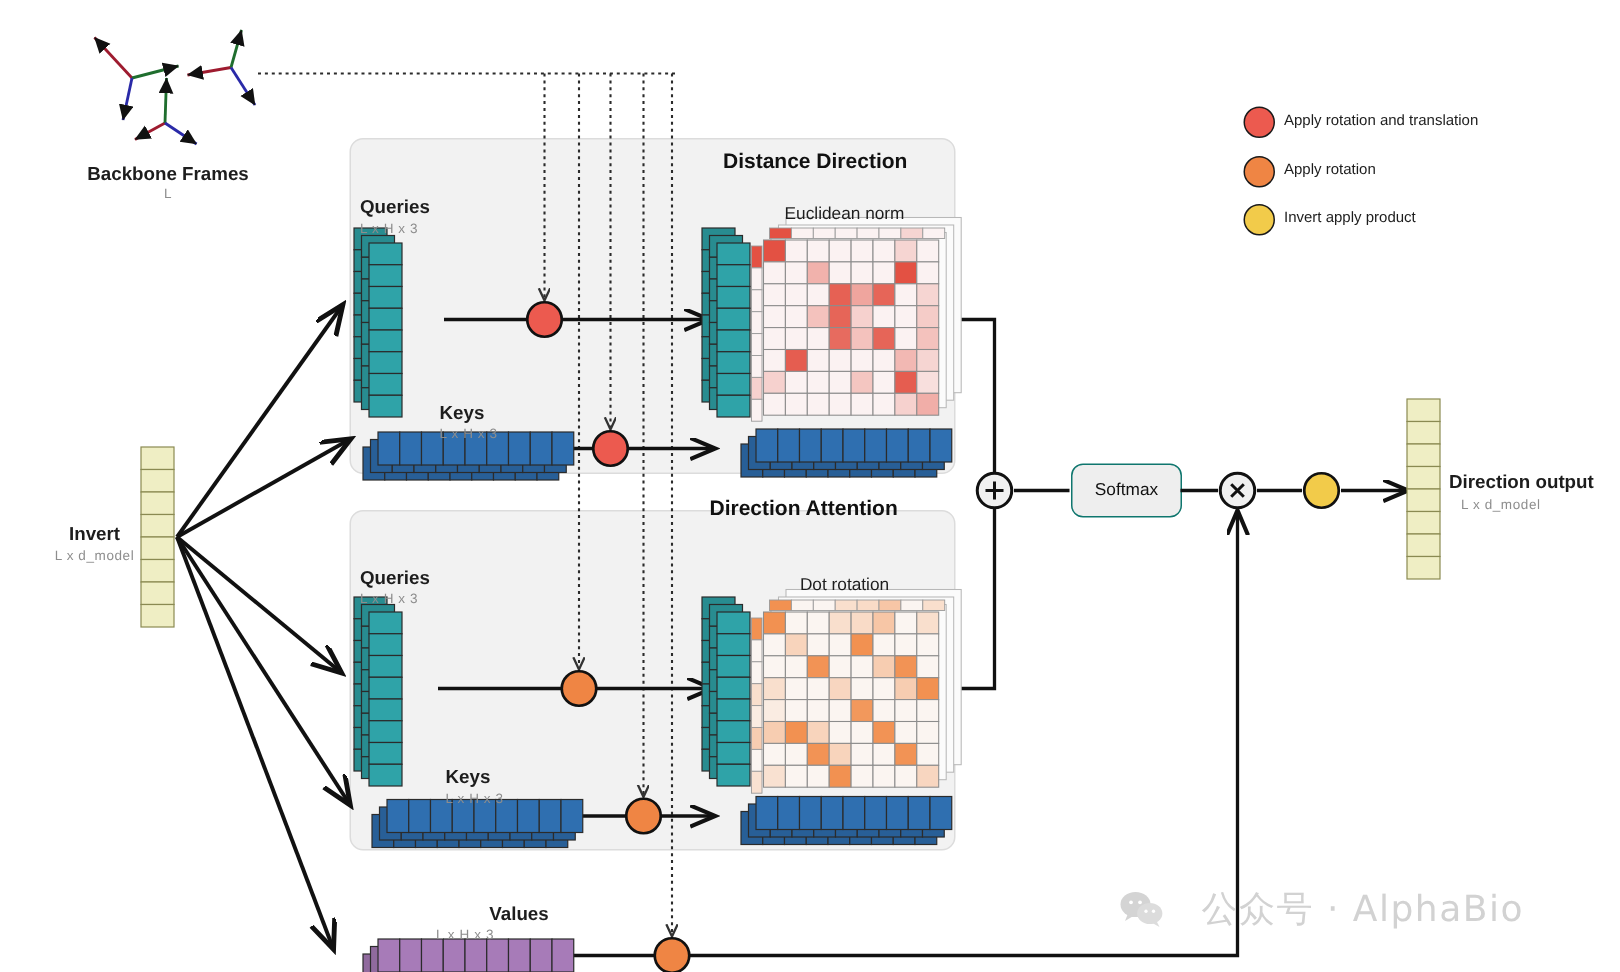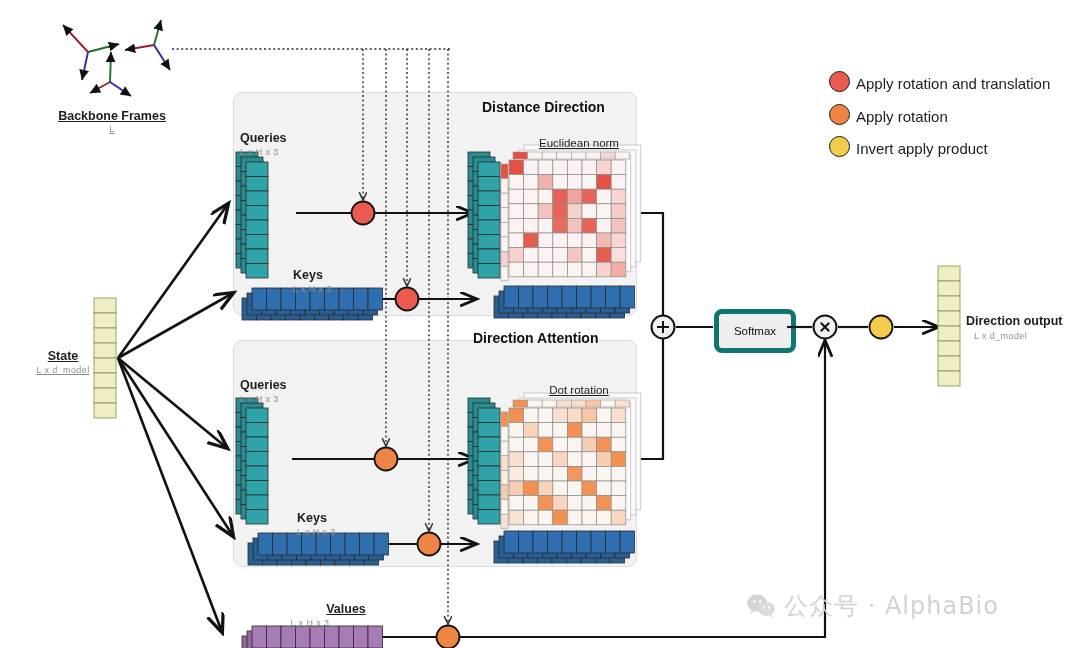--- a/index.html
+++ b/index.html
@@ -4,25 +4,25 @@
 <style>
   html,body{margin:0;padding:0;background:#ffffff;}
   body{width:1080px;height:648px;position:relative;overflow:hidden;
        font-family:"Liberation Sans","DejaVu Sans",sans-serif;color:#1a1a1a;}
   #stage{position:absolute;left:0;top:0;width:1080px;height:648px;}
   svg#canvas{position:absolute;left:0;top:0;width:1080px;height:648px;}
   .lbl{position:absolute;white-space:nowrap;}
   .lbl-main{font-size:12.5px;font-weight:700;color:#1d1d1d;text-align:right;}
   .lbl-sub{font-size:9px;color:#8d8d8d;letter-spacing:.4px;}
   .lbl-sec{font-size:14px;font-weight:700;color:#111;}
-  .lbl-mid{font-size:11.5px;color:#1d1d1d;margin-left:16px;}
-  .lbl-legend{font-size:15px;color:#1d1d1d;}
-  .ctr{transform:translateX(-50%);text-decoration:underline;}
+  .lbl-mid{font-size:11.5px;color:#1d1d1d;}
+  .lbl-legend{font-size:10px;color:#1d1d1d;}
+  .ctr{transform:translateX(-50%);}
   .panel{position:absolute;background:#f2f2f2;border:1px solid #dcdcdc;border-radius:9px;}
-  .softbox{position:absolute;background:#eeeeee;border:5px solid #0f766e;border-radius:8px;
+  .softbox{position:absolute;background:#eeeeee;border:1px solid #0f766e;border-radius:8px;
            display:flex;align-items:center;justify-content:center;font-size:11.5px;color:#111;}
   .legend-dot{position:absolute;width:19px;height:19px;border-radius:50%;border:1.6px solid #1a1a1a;}
   .wm{position:absolute;color:#d2d2d2;font-size:24px;letter-spacing:1px;
       font-family:"DejaVu Sans",sans-serif;}
 </style>
 </head>
 <body>
 
 <div id="stage">
 
@@ -556,21 +556,21 @@
           <rect x="339" y="626" width="14.5" height="22" fill="#a77bb8" stroke="#2b2b2b" stroke-width="0.8"></rect>
           <rect x="353.5" y="626" width="14.5" height="22" fill="#a77bb8" stroke="#2b2b2b" stroke-width="0.8"></rect>
           <rect x="368" y="626" width="14.5" height="22" fill="#a77bb8" stroke="#2b2b2b" stroke-width="0.8"></rect>
         </g>
       </g>
   </svg>
 
   <div class="lbl lbl-main ctr" style="left:112px;top:109px;">Backbone Frames</div>
   <div class="lbl lbl-sub ctr" style="left:112px;top:124px;">L</div>
 
-  <div class="lbl lbl-main ctr" style="left:63px;top:349px;">State</div>
+  <div class="lbl lbl-main ctr" style="left:63px;top:349px;">Invert</div>
   <div class="lbl lbl-sub ctr" style="left:63px;top:365px;">L x d_model</div>
 
   <div class="lbl lbl-sec" style="left:482px;top:99px;">Distance Direction</div>
   <div class="lbl lbl-main" style="left:240px;top:131px;">Queries</div>
   <div class="lbl lbl-sub" style="left:240px;top:147px;">L x H x 3</div>
   <div class="lbl lbl-main" style="left:293px;top:268px;">Keys</div>
   <div class="lbl lbl-sub" style="left:293px;top:284px;">L x H x 3</div>
   <div class="lbl lbl-mid ctr" style="left:563px;top:137px;">Euclidean norm</div>
 
   <div class="lbl lbl-sec" style="left:473px;top:330px;">Direction Attention</div>
@@ -588,21 +588,21 @@
 
   <div class="legend-dot" style="left:829px;top:71px;background:#ec5a4f;"></div>
   <div class="lbl lbl-legend" style="left:856px;top:75px;">Apply rotation and translation</div>
 
   <div class="legend-dot" style="left:829px;top:104px;background:#ef8544;"></div>
   <div class="lbl lbl-legend" style="left:856px;top:108px;">Apply rotation</div>
 
   <div class="legend-dot" style="left:829px;top:136px;background:#f2cb4a;"></div>
   <div class="lbl lbl-legend" style="left:856px;top:140px;">Invert apply product</div>
 
-  <div style="position:absolute;left:746px;top:590px;display:flex;align-items:center;gap:8px;">
+  <div style="position:absolute;left:746px;top:590px;display:flex;align-items:center;gap:25px;">
     <svg width="30" height="24" viewBox="0 0 30 24">
       <ellipse cx="11" cy="9" rx="10" ry="8.4" fill="#d4d4d4"></ellipse>
       <path d="M6,15 L4,20 L9,17 z" fill="#d4d4d4"></path>
       <ellipse cx="20.5" cy="15" rx="8.4" ry="7" fill="#dcdcdc"></ellipse>
       <path d="M25,20 L27,24 L22.5,21.5 z" fill="#dcdcdc"></path>
       <circle cx="8" cy="7.5" r="1.25" fill="#fff"></circle>
       <circle cx="14" cy="7.5" r="1.25" fill="#fff"></circle>
       <circle cx="18" cy="13.5" r="1.1" fill="#fff"></circle>
       <circle cx="23" cy="13.5" r="1.1" fill="#fff"></circle>
     </svg>

